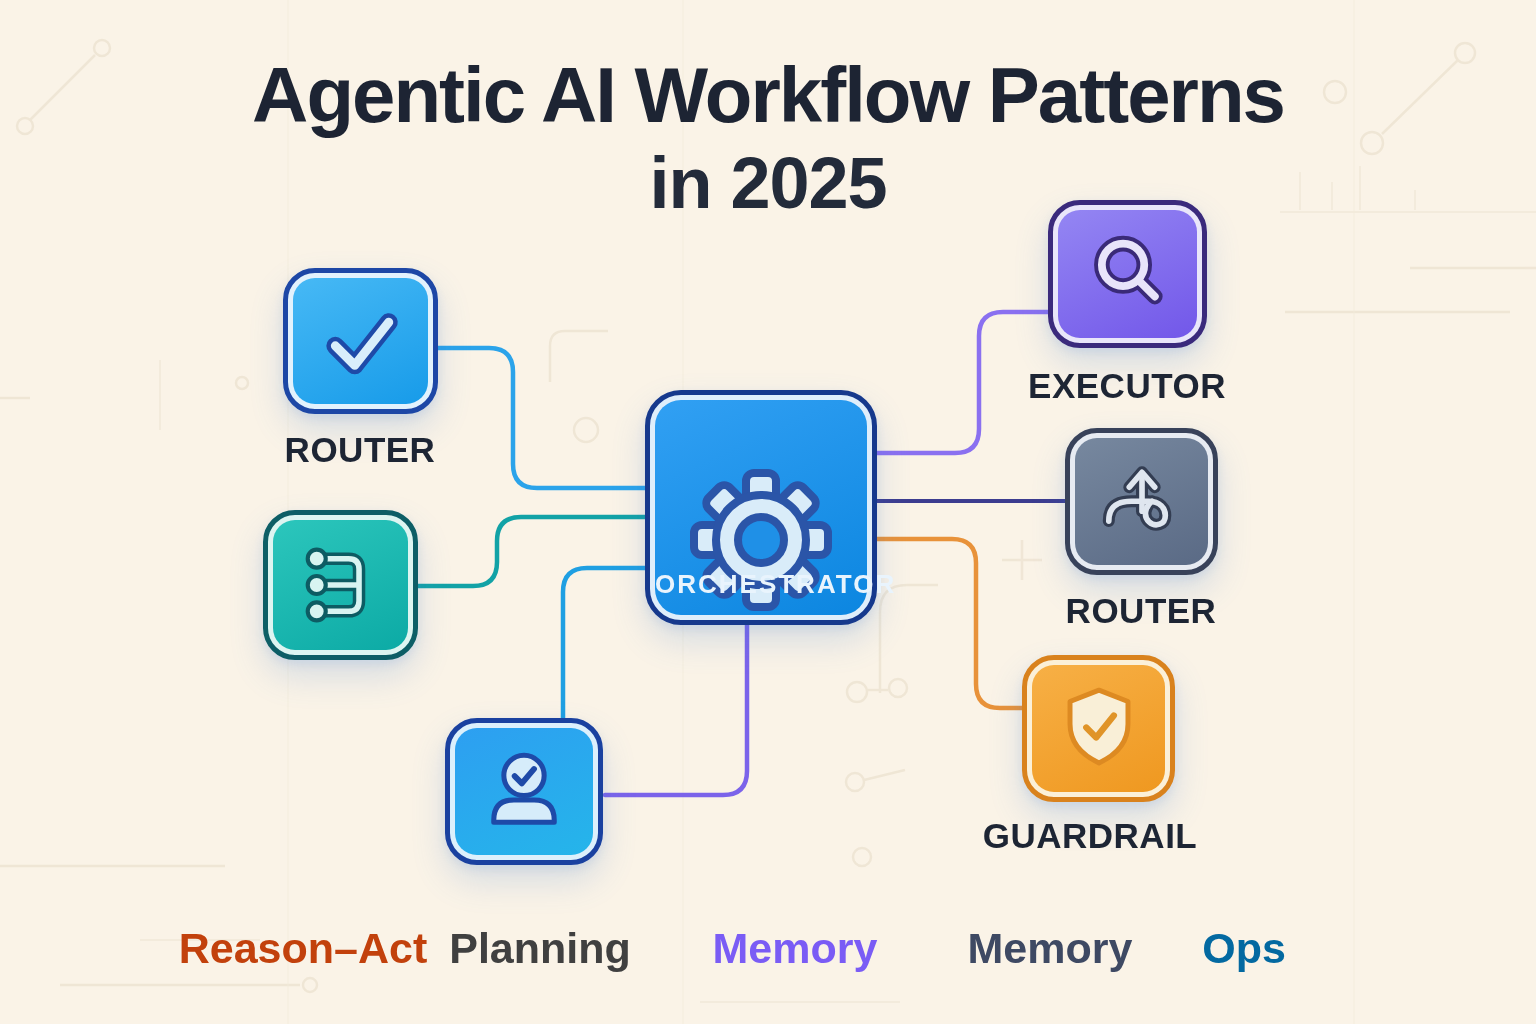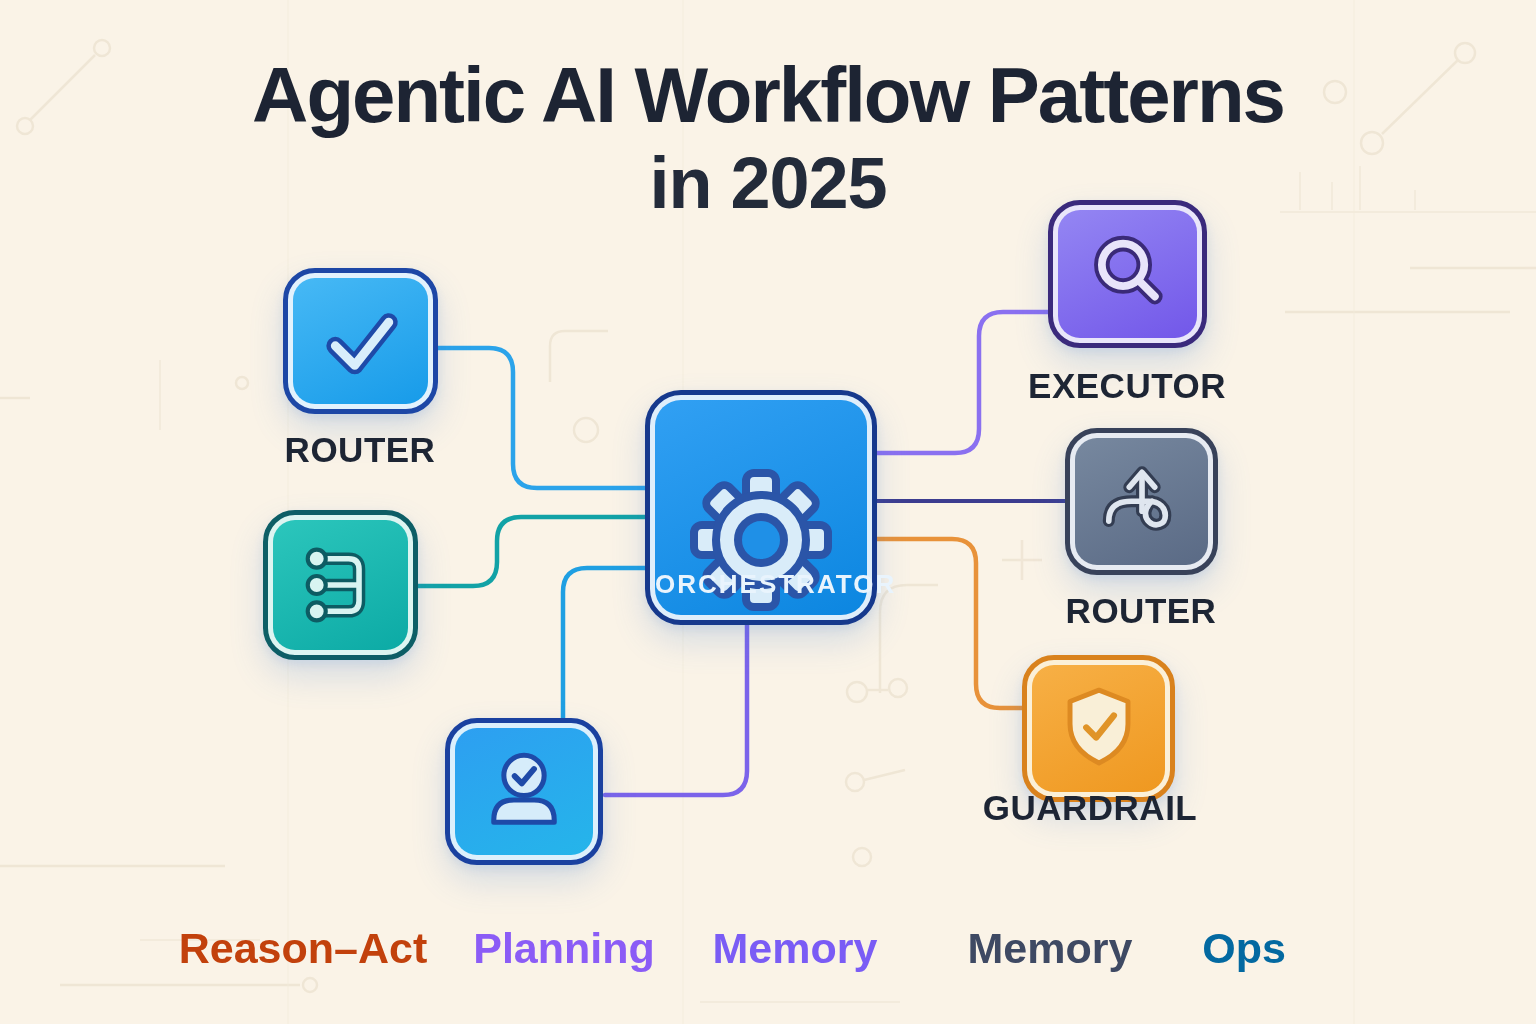--- a/index.html
+++ b/index.html
@@ -209,21 +209,21 @@
   <div class="node" style="left: 1022px; top: 655px; width: 153px; height: 147px; --from: #f7b046; --to: #ef9820; --bd: #d9821d; --ring: #fbf0d8;">
     <div class="box">
       <div class="fill">
         <svg width="106" height="106" viewBox="0 0 150 150">
           <path d="M 75 20 L 116 36 V 68 Q 116 104 75 123 Q 34 104 34 68 V 36 Z" fill="#f9efd7" stroke="#dd8a22" stroke-width="7" stroke-linejoin="round"></path>
           <path d="M 57 73 L 71 87 L 96 56" fill="none" stroke="#e09428" stroke-width="9" stroke-linecap="round" stroke-linejoin="round"></path>
         </svg>
       </div>
     </div>
   </div>
-  <div class="node-label" style="left:1090px; top:788px;">GUARDRAIL</div>
+  <div class="node-label" style="left:1090px; top:816px;">GUARDRAIL</div>
 
   <div class="footer-label" style="left: 303px; color: #c2410c;">Reason–Act</div>
-  <div class="footer-label" style="left: 540px; color: #8b5cf6; margin-left: 24px;">Planning</div>
+  <div class="footer-label" style="left: 540px; color: #404040;">Planning</div>
   <div class="footer-label" style="left: 795px; color: rgb(122, 92, 245);">Memory</div>
   <div class="footer-label" style="left: 1050px; color: rgb(62, 73, 99);">Memory</div>
   <div class="footer-label" style="left: 1244px; color: #0369a1;">Ops</div>
 
 </div>
 
 </body></html>

